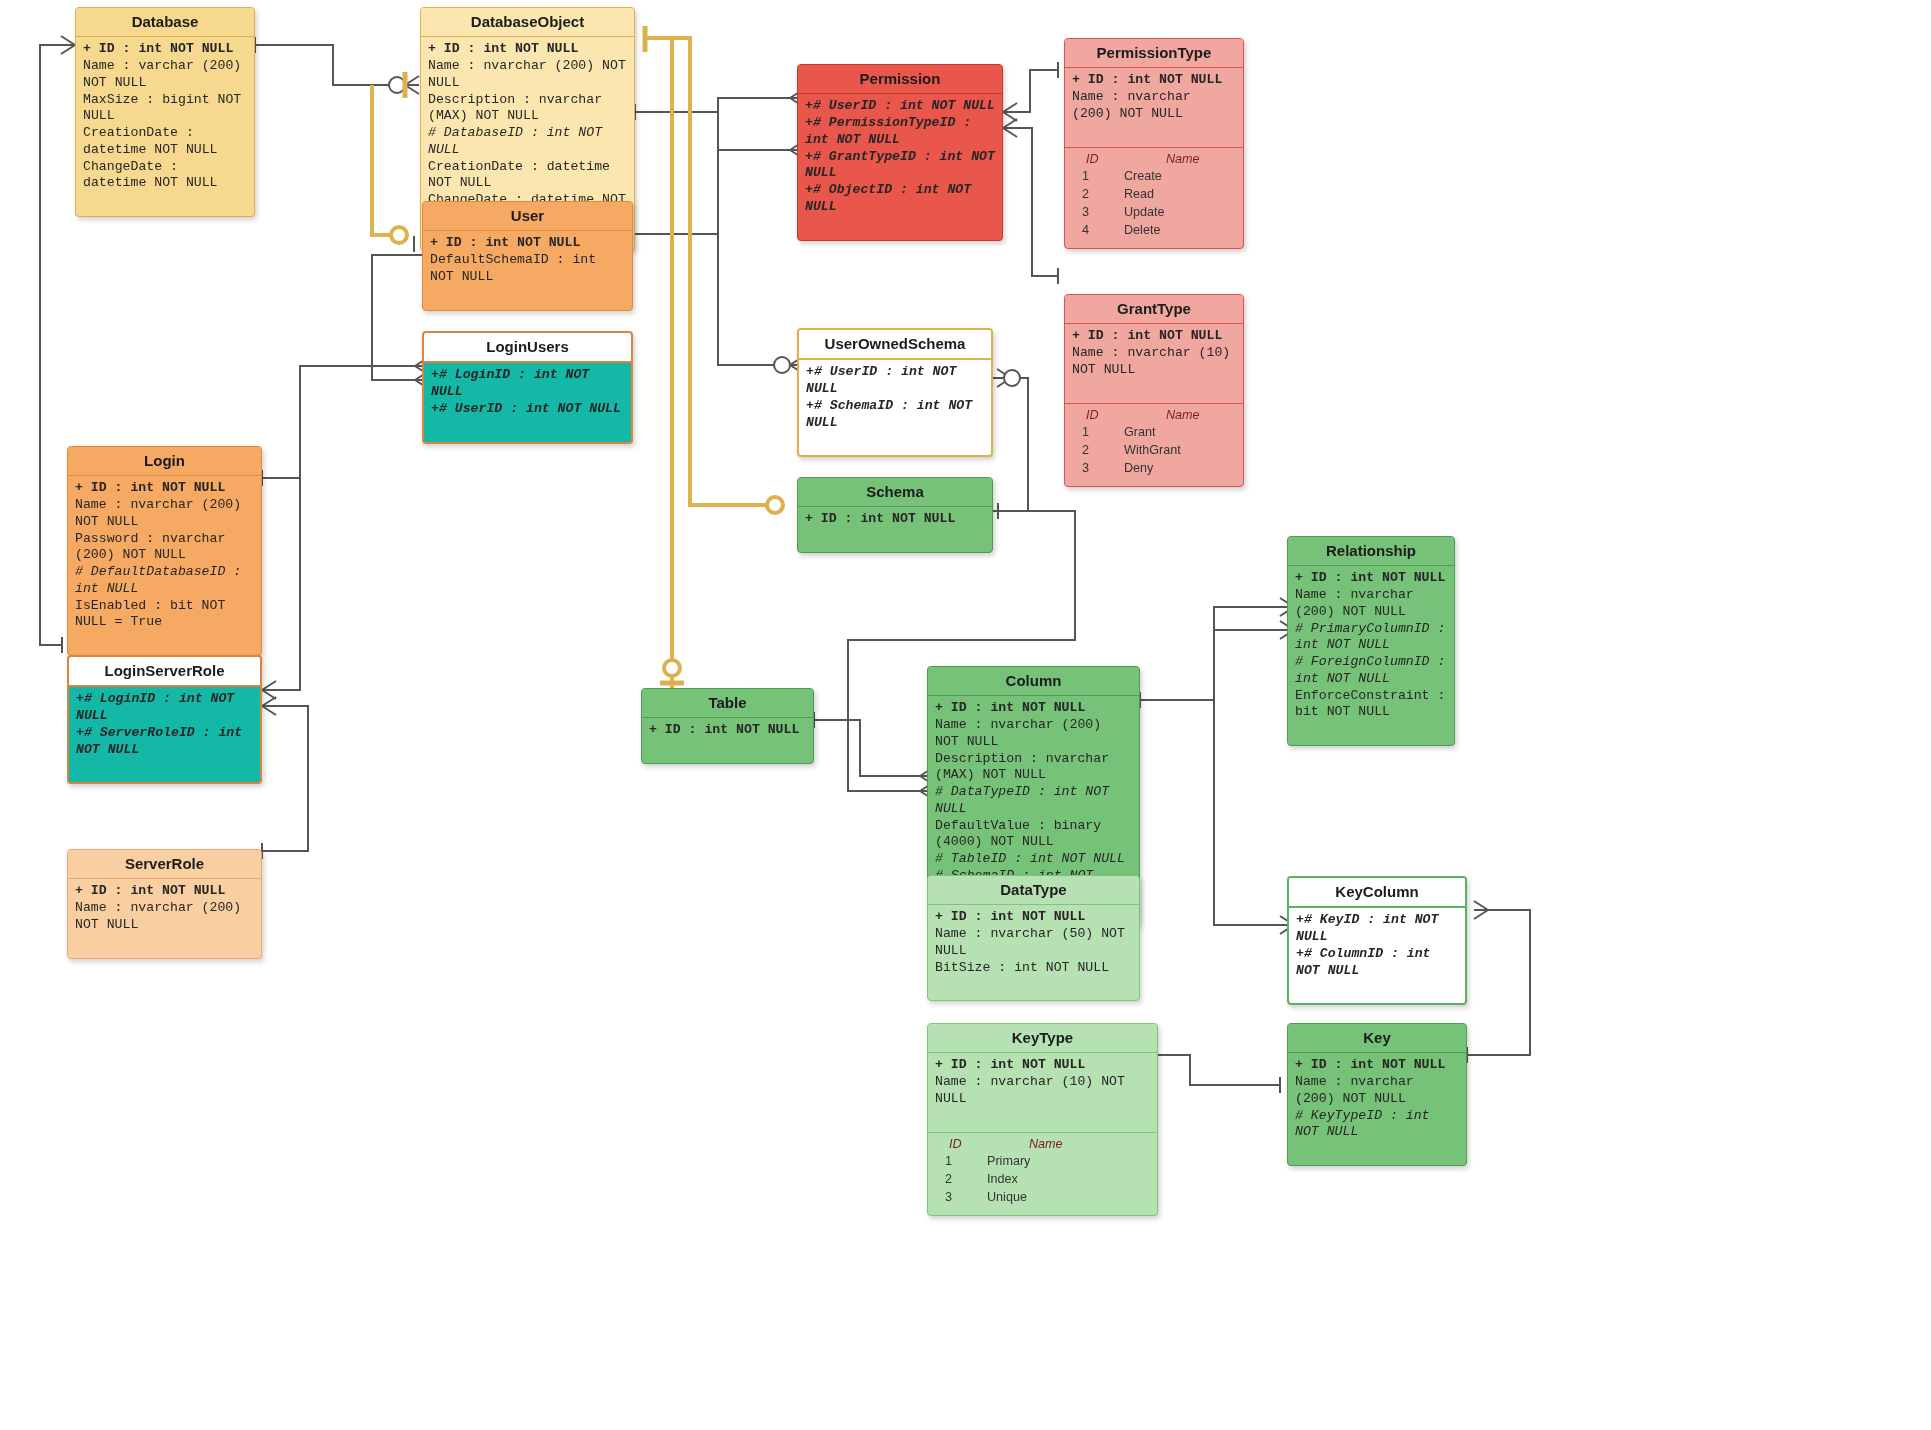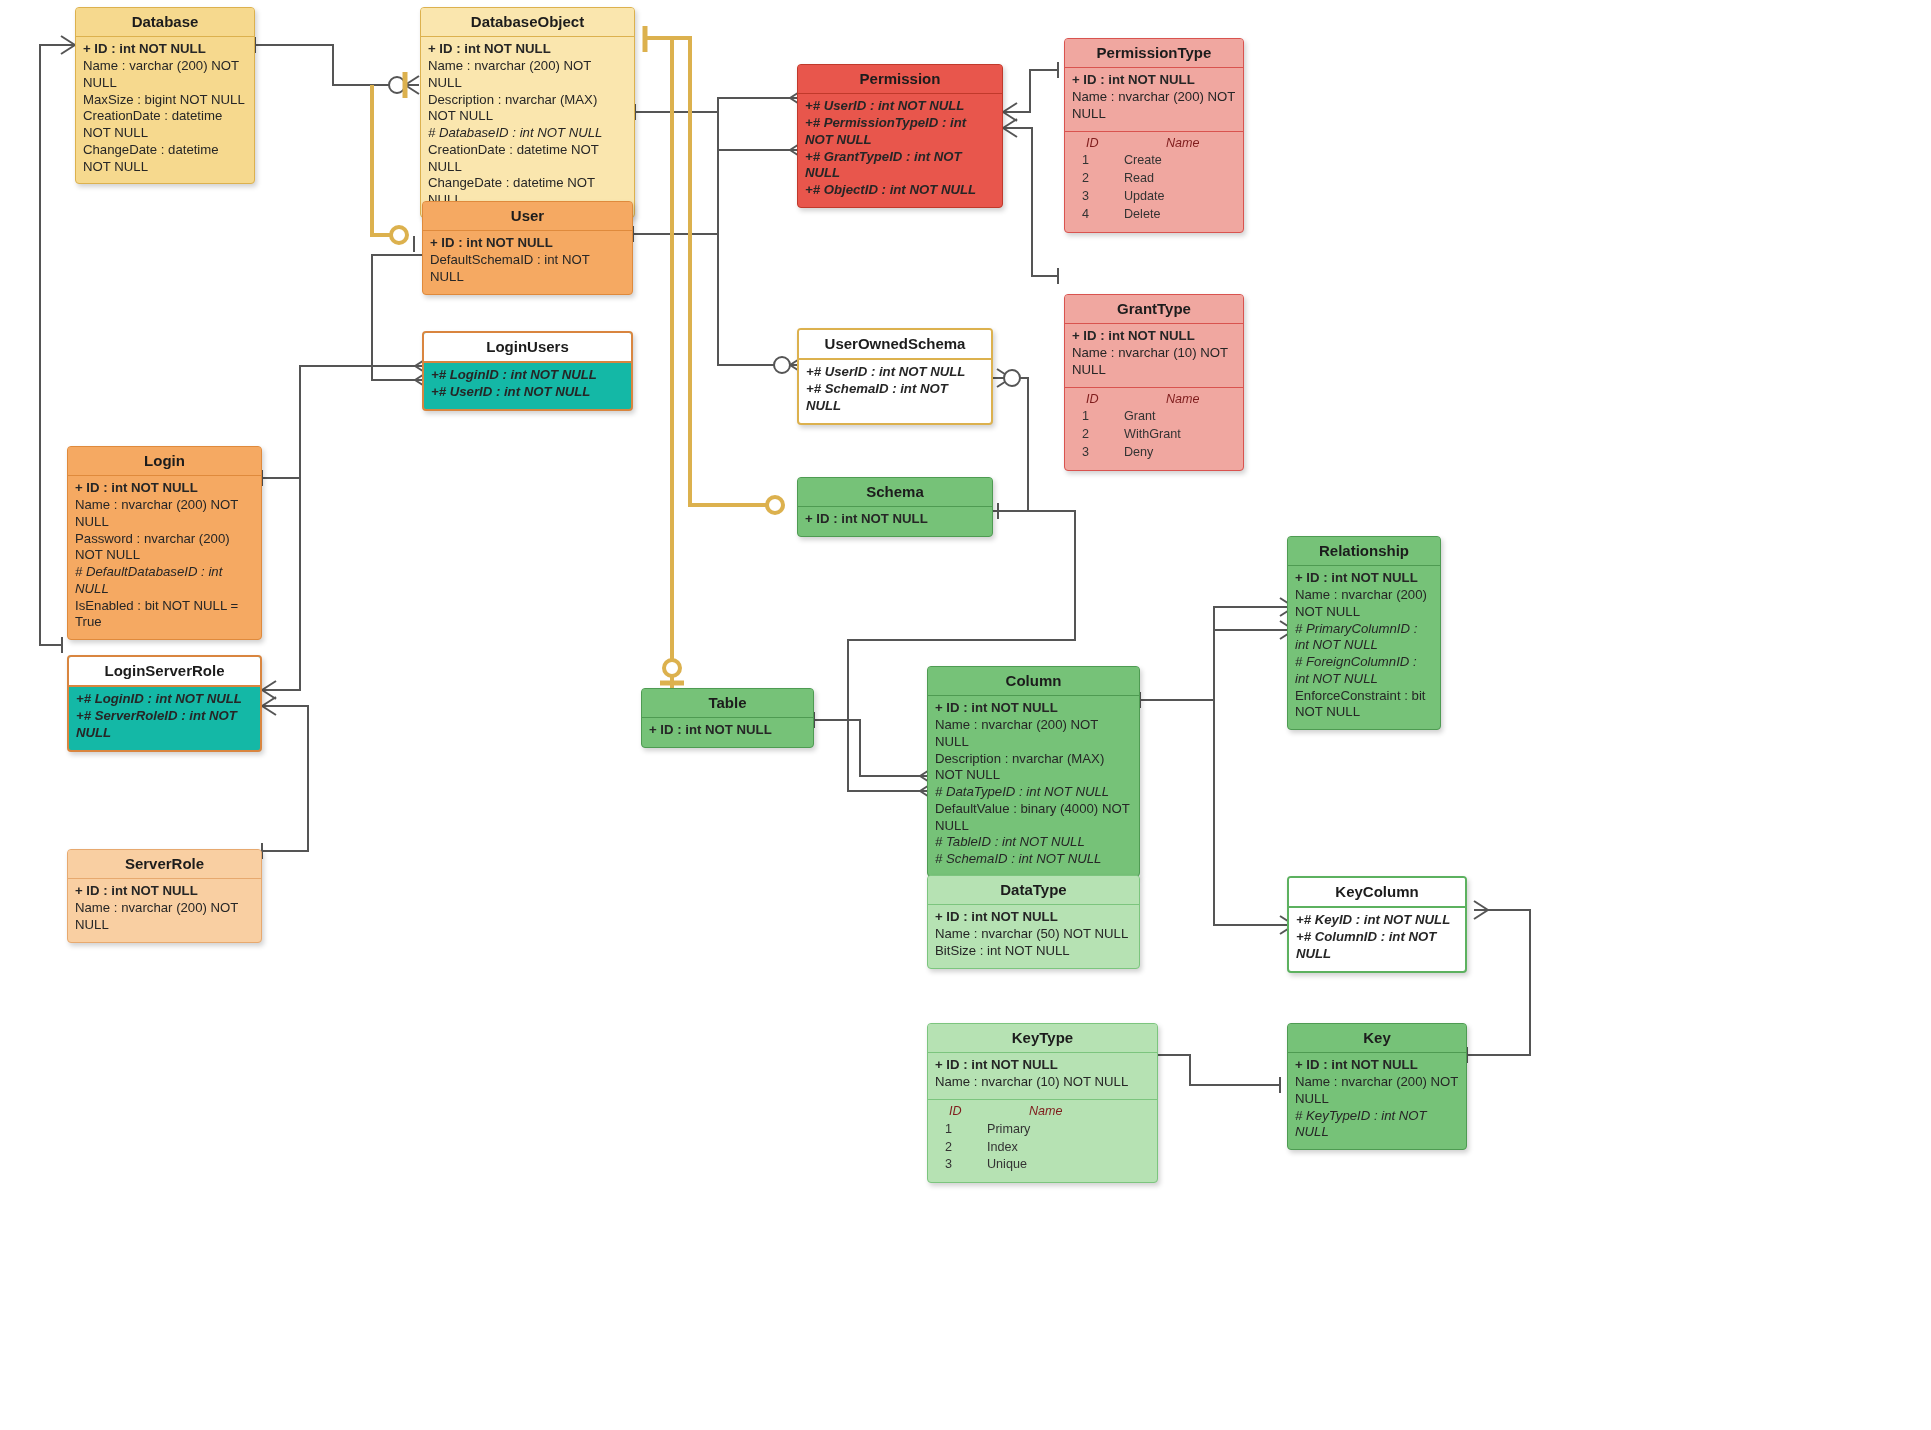--- a/index.html
+++ b/index.html
@@ -31,21 +31,22 @@
   }
   .entity .title {
     text-align: center;
     font-weight: bold;
     font-size: 15px;
     color: #1c1c1c;
     padding: 5px 4px 6px 4px;
     line-height: 1.15;
   }
   .entity .attrs {
-    padding: 4px 7px 8px 7px;
+    padding: 4px 7px 24px 7px;
+    font-family: Liberation Mono, monospace;
   }
   .entity .attr {
     font-size: 13.2px;
     color: #262626;
     line-height: 1.27;
     white-space: normal;
   }
   .entity .attr.pk {
     font-weight: bold;
   }
@@ -345,21 +346,21 @@
           <div class="attr pk">+ ID : int NOT NULL</div>
           <div class="attr ">Name : nvarchar (200)  NOT NULL</div>
         </div>
       </div>
       <div class="entity t-green" style="left: 797px; top: 477px; width: 196px;">
         <div class="title">Schema</div>
         <div class="attrs">
           <div class="attr pk">+ ID : int NOT NULL</div>
         </div>
       </div>
-      <div class="entity t-green" style="left: 1287px; top: 536px; width: 154px;">
+      <div class="entity t-green" style="left: 1287px; top: 536px; width: 168px;">
         <div class="title">Relationship</div>
         <div class="attrs">
           <div class="attr pk">+ ID : int NOT NULL</div>
           <div class="attr ">Name : nvarchar (200)  NOT NULL</div>
           <div class="attr fk"># PrimaryColumnID : int NOT NULL</div>
           <div class="attr fk"># ForeignColumnID : int NOT NULL</div>
           <div class="attr ">EnforceConstraint : bit NOT NULL</div>
         </div>
       </div>
       <div class="entity t-green" style="left: 641px; top: 688px; width: 173px;">

